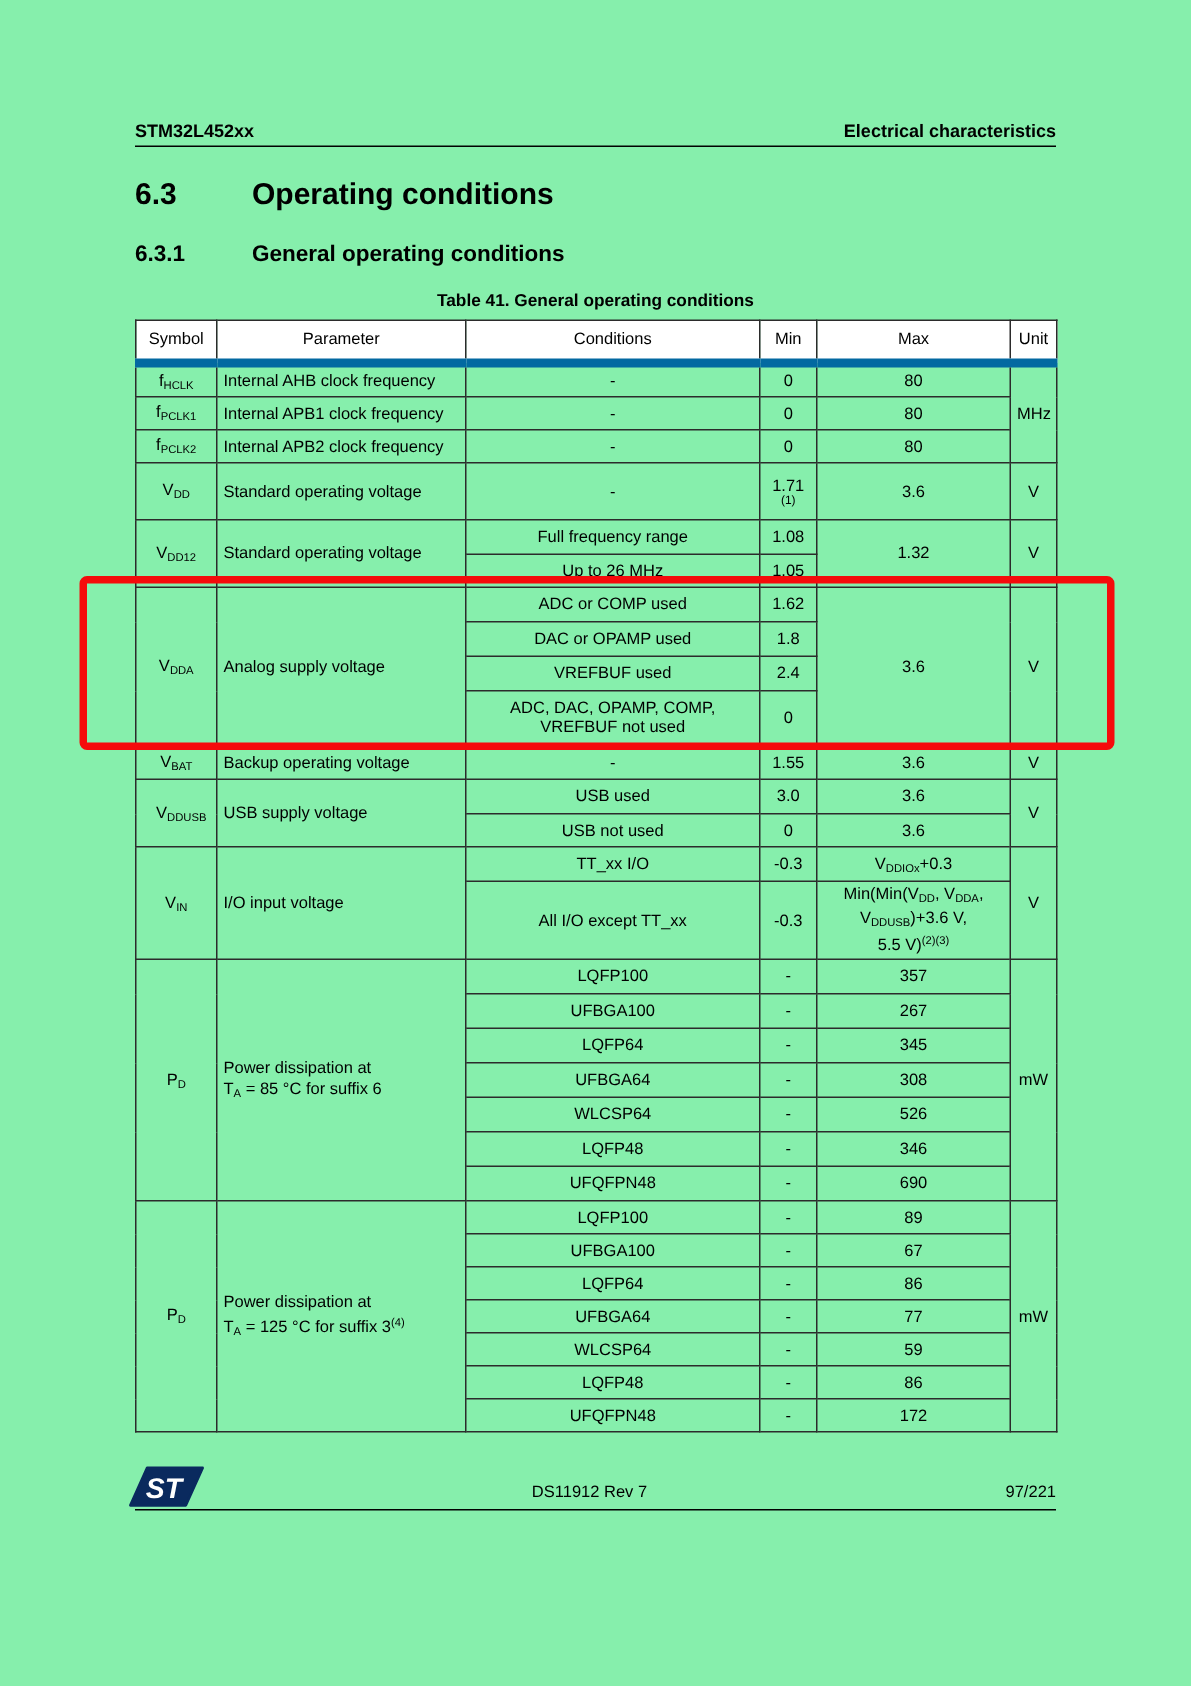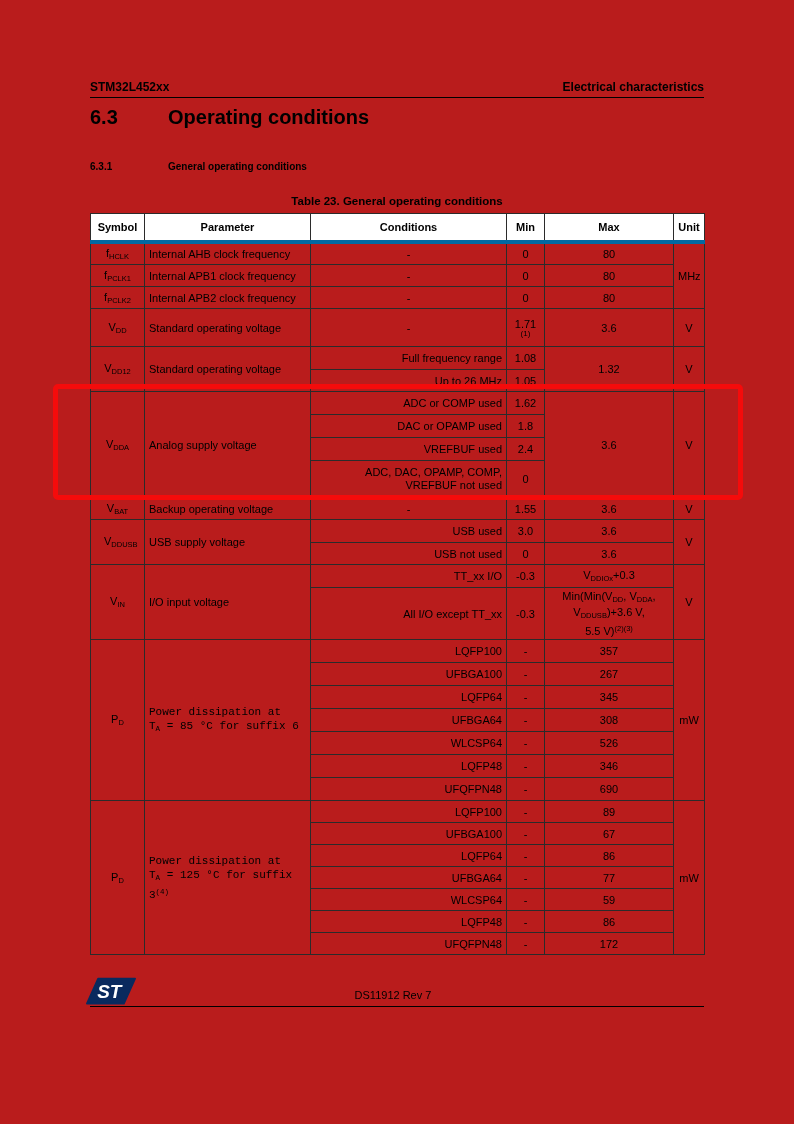--- a/index.html
+++ b/index.html
@@ -1,51 +1,51 @@
 <!DOCTYPE html>
 <html><head>
 <meta charset="utf-8">
 <style>
   * { margin:0; padding:0; box-sizing:border-box; }
   html,body { background:#e8e8e8; }
   .page {
-    position:relative; width:794px; height:1124px; background:#b91c1c;
+    position:relative; width:794px; height:1124px; background:#86efac;
     font-family:"Liberation Sans", sans-serif; color:#000;
     margin:0 auto; overflow:hidden;
   }
   
   .doc-header { position:absolute; top:80px; left:90px; width:614px;
     display:flex; justify-content:space-between; font-size:12px; font-weight:bold; }
   .header-rule { position:absolute; top:97px; left:90px; width:614px; border-top:1.3px solid #000; }
 
   
-  .h1 { position:absolute; top:106px; left:90px; display:flex; font-size:20px; font-weight:bold; }
+  .h1 { position:absolute; top:119px; left:90px; display:flex; font-size:20px; font-weight:bold; }
   .h1 .num { width:78px; }
-  .h2 { position:absolute; top:161px; left:90px; display:flex; font-size:10px; font-weight:bold; }
+  .h2 { position:absolute; top:161px; left:90px; display:flex; font-size:15px; font-weight:bold; }
   .h2 .num { width:78px; }
   .tbl-caption { position:absolute; top:195px; left:90px; width:614px; text-align:center;
     font-size:11.5px; font-weight:bold; }
 
   
   table.main { position:absolute; top:213px; left:90px; width:614px;
     border-collapse:collapse; table-layout:fixed; font-size:11px; border:1.5px solid #111; }
   table.main td, table.main th { border:1px solid #2b2b2b; vertical-align:middle; padding:1px 4px; }
-  table.main th { font-weight:bold; text-align:center; border-bottom:4px solid #0369a1; background:#fff; }
+  table.main th { font-weight:normal; text-align:center; border-bottom:6px solid #0369a1; background:#fff; }
   td.c { text-align:center; padding:1px 2px; }
-  td.l { text-align:right; padding-left:7px; }
+  td.l { text-align:center; padding-left:7px; }
   td.param { text-align:left; padding-left:6px; }
   .sb { font-size:7.5px; vertical-align:-2px; letter-spacing:0; }
   .sp { font-size:7.5px; vertical-align:4px; }
   .note-small { font-size:8px; line-height:8px; display:block; }
   .minline { line-height:12px; display:block; }
   .maxmulti { line-height:12.5px;margin-left:16px; }
   tr.rh28{height:28px} tr.rh22{height:22px} tr.rh23{height:23px}
   tr.rh38{height:38px} tr.rh37{height:37px} tr.rh52{height:52px}
   .cond2line { line-height:13px; }
-  .param2line { line-height:14px;font-family:Liberation Mono, monospace; }
+  .param2line { line-height:14px; }
 
   
   .red-box { position:absolute; left:53px; top:384px; width:690px; height:116px;
     border:5px solid #f50b0b; border-radius:5px; pointer-events:none; background:transparent; }
 
   
   .footer-rule { position:absolute; top:1006px; left:90px; width:614px; border-top:1.5px solid #000; }
   .footer-center { position:absolute; top:989px; left:86px; width:614px; text-align:center; font-size:11px; }
   .footer-right { position:absolute; top:989px; left:90px; width:614px; text-align:right; font-size:11px; }
   .logo { position:absolute; left:85px; top:976px; width:52px; height:31px; }
@@ -62,21 +62,21 @@
   <div class="header-rule"></div>
 
   <div class="h1">
     <span class="num">6.3</span>
     <span>Operating conditions</span>
   </div>
   <div class="h2">
     <span class="num">6.3.1</span>
     <span>General operating conditions</span>
   </div>
-  <div class="tbl-caption">Table 23. General operating conditions</div>
+  <div class="tbl-caption">Table 41. General operating conditions</div>
 
   <table class="main">
     <colgroup>
       <col style="width:54px">
         <col style="width:166px">
         <col style="width:196px">
       <col style="width:38px">
         <col style="width:129px">
         <col style="width:31px">
     </colgroup>
@@ -294,14 +294,15 @@
     </table>
 
   <div class="red-box"></div>
 
   <svg class="logo" viewBox="0 0 60 36" xmlns="http://www.w3.org/2000/svg">
     <path d="M15 3 L58 3 L45 32 L2 32 Z" fill="#0a2a5e" stroke="#0a2a5e" stroke-width="2" stroke-linejoin="round"></path>
     <text x="14" y="26" font-family="Liberation Sans, sans-serif" font-size="22" font-weight="bold" font-style="italic" fill="#ffffff">ST</text>
   </svg>
   <div class="footer-rule"></div>
   <div class="footer-center">DS11912 Rev 7</div>
+  <div class="footer-right">97/221</div>
 
 </div>
 
 </body></html>

